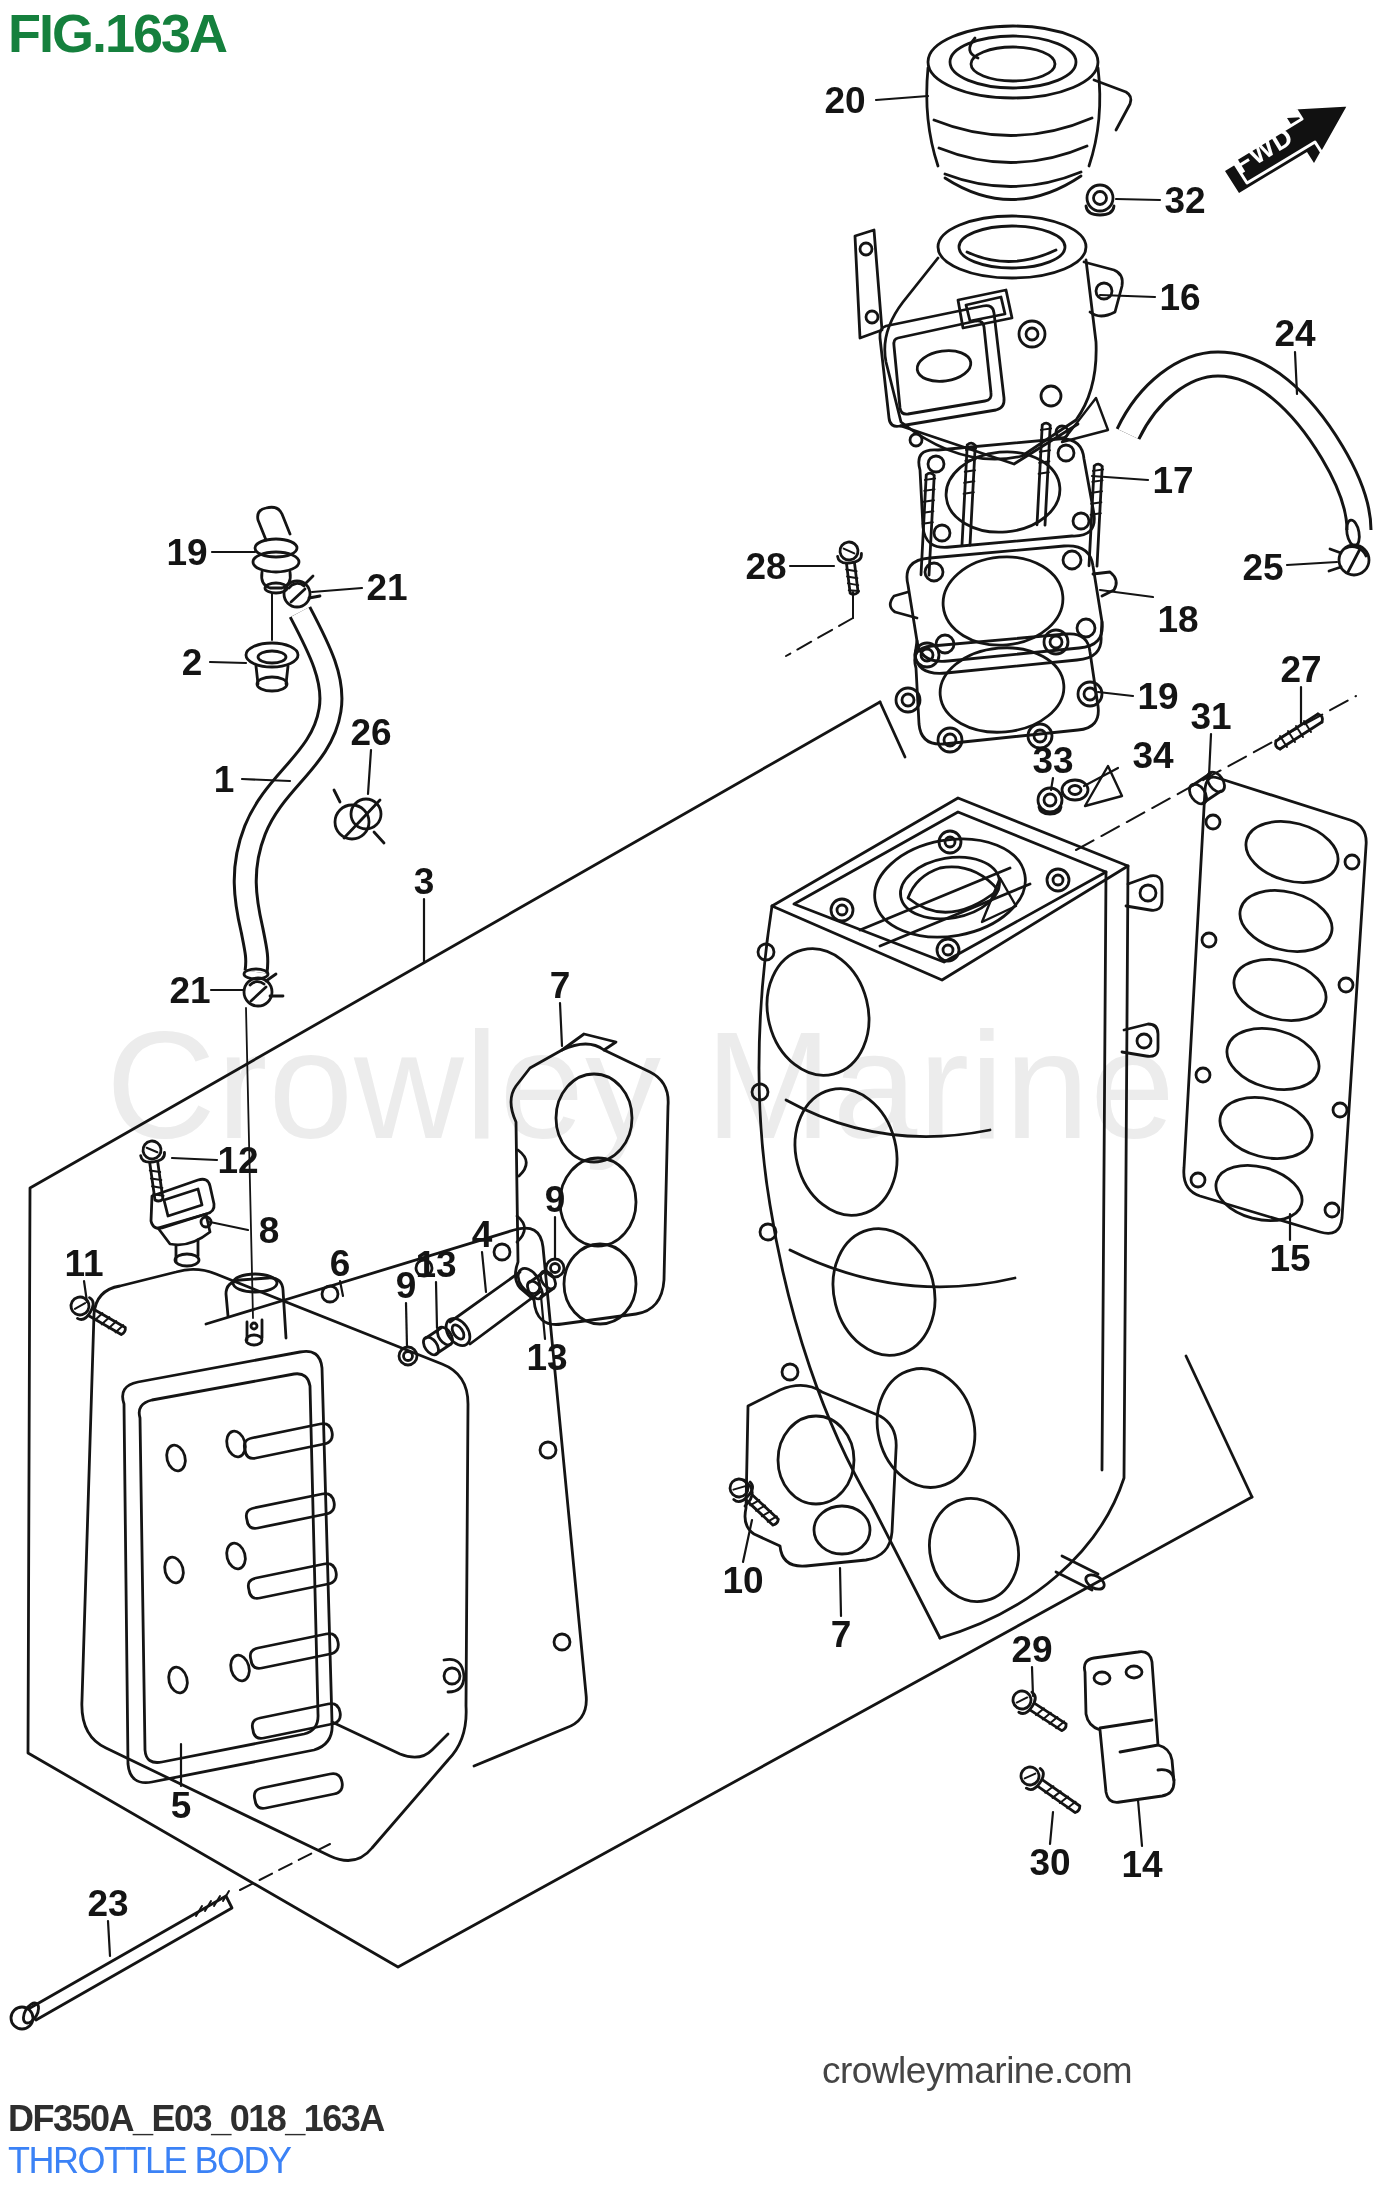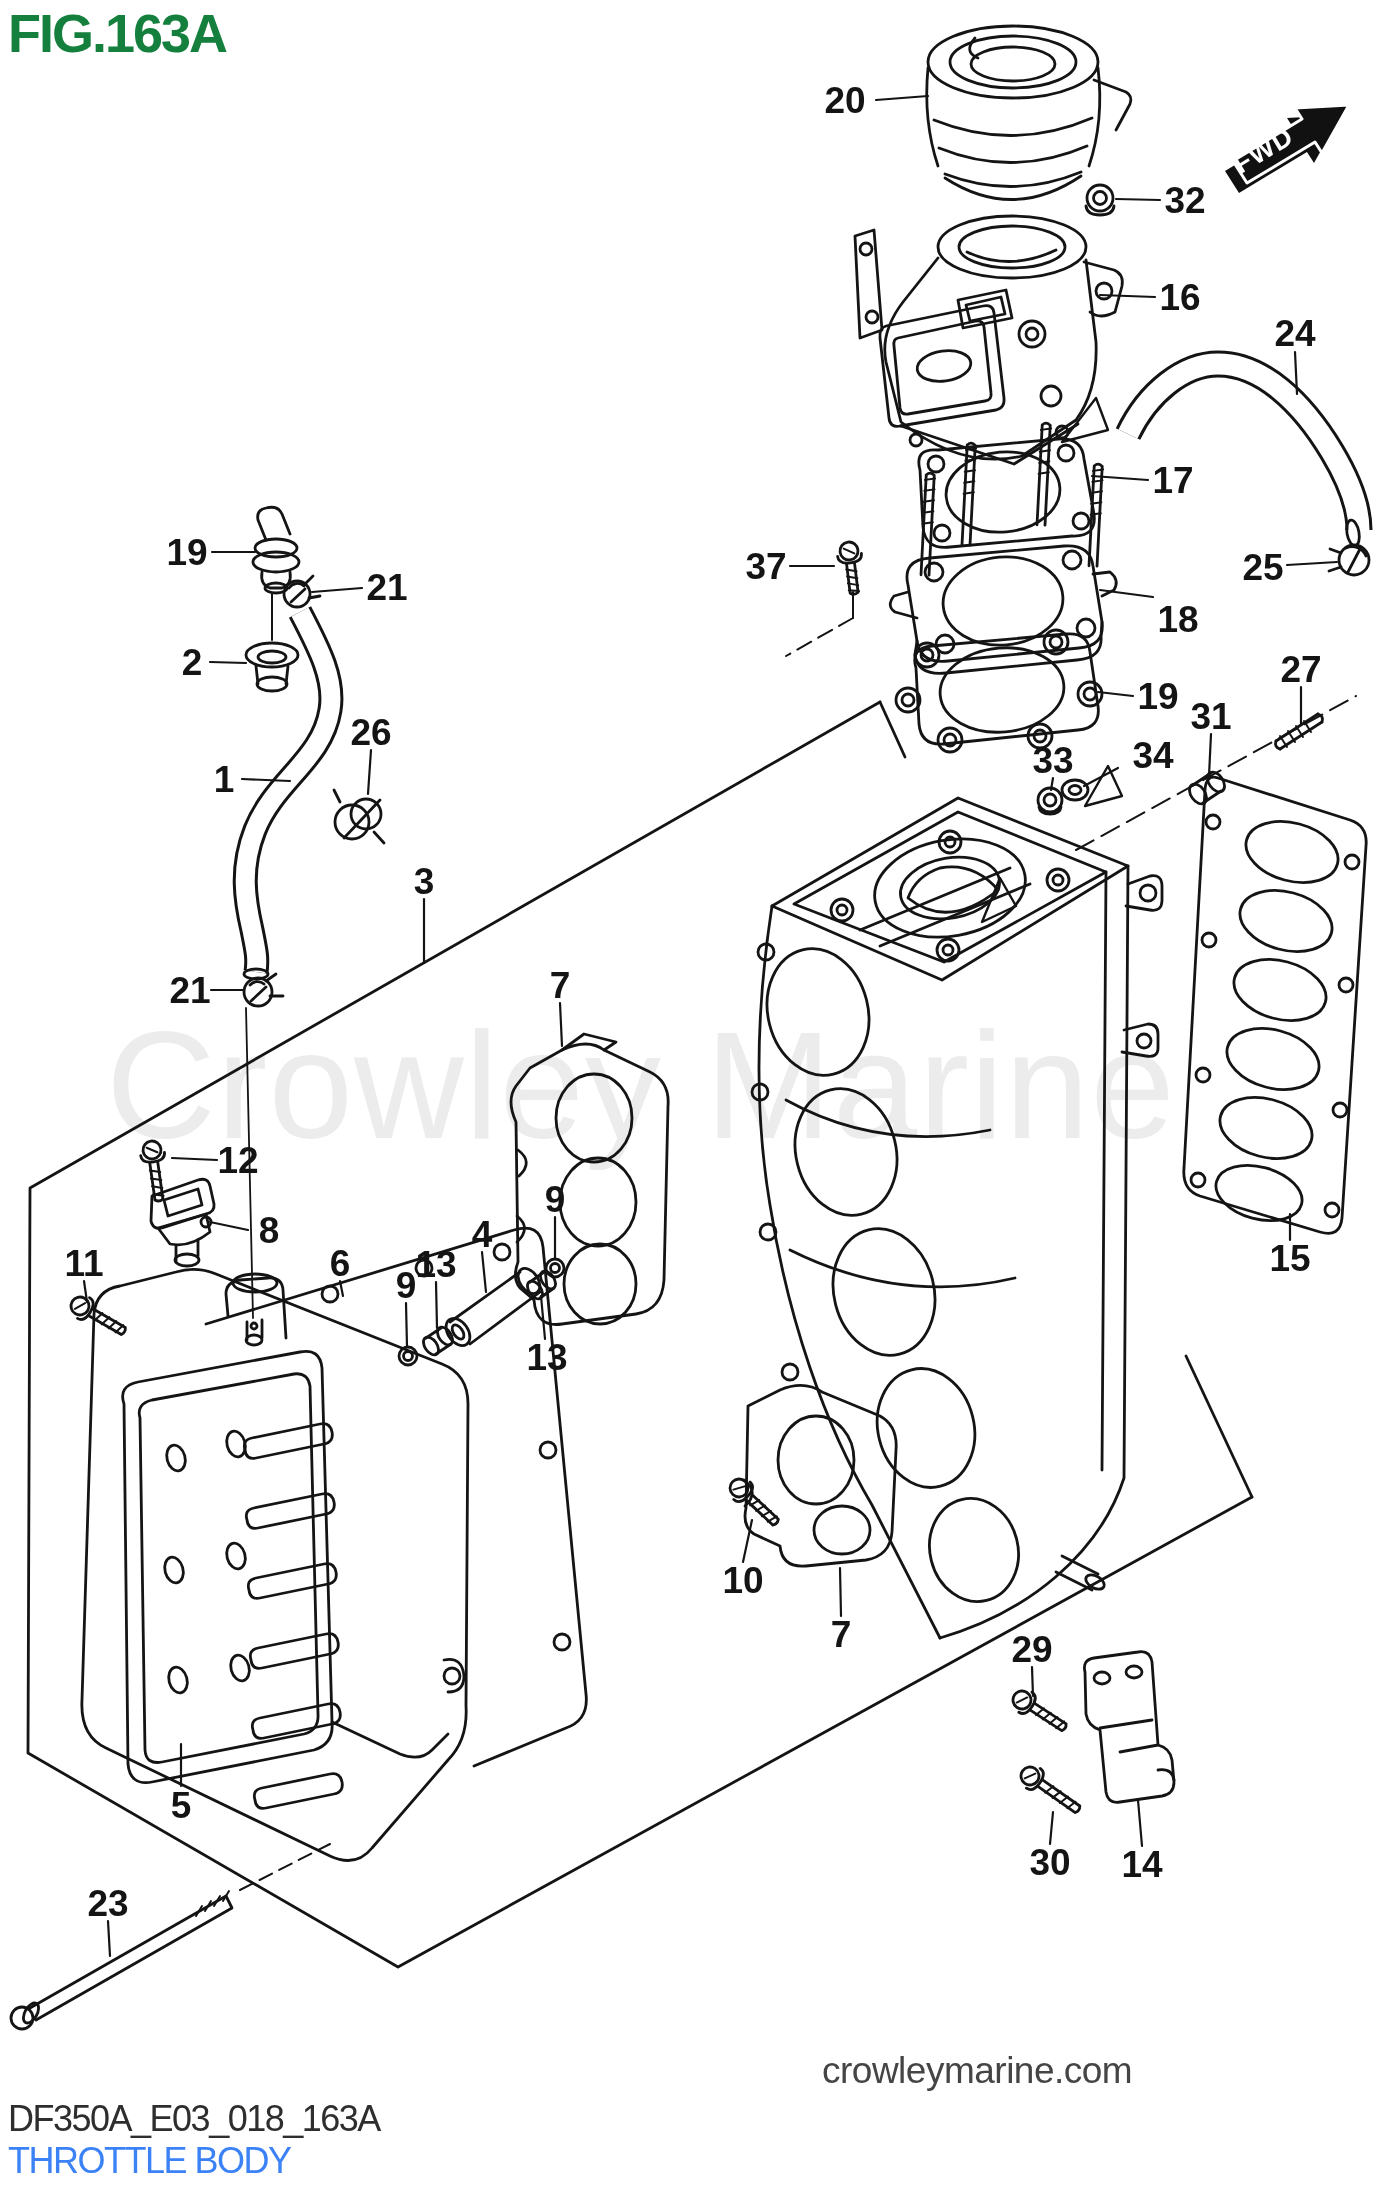--- a/index.html
+++ b/index.html
@@ -7,21 +7,21 @@
          font-family:"Liberation Sans",sans-serif;}
   .watermark{position:absolute;left:106px;top:998px;font-size:152px;font-weight:400;
              color:#ececec;white-space:nowrap;letter-spacing:1px;z-index:1;}
   .art{position:absolute;left:0;top:0;z-index:2;}
   .fig-title{position:absolute;left:8px;top:2px;font-size:54px;font-weight:700;
              letter-spacing:-2px;color:#15803d;z-index:4;}
   .labels{position:absolute;left:0;top:0;width:100%;height:100%;z-index:4;}
   .part-label{position:absolute;transform:translate(-50%,-50%);font-size:37px;font-weight:700;
               color:#141414;white-space:nowrap;line-height:1;}
   .footer-code{position:absolute;left:8px;top:2098px;font-size:36px;color:#2e2e2e;
-               letter-spacing:-1.5px;z-index:4;}
+               letter-spacing:-1.5px;z-index:4;font-weight:bold;}
   .footer-name{position:absolute;left:8px;top:2140px;font-size:36px;color:#3b82f6;
                letter-spacing:-1.5px;z-index:4;}
   .site-text{position:absolute;left:822px;top:2050px;font-size:37px;color:#454545;
              letter-spacing:-0.5px;z-index:4;}
 </style>
 </head>
 <body>
 
 <div class="stage">
 
@@ -465,21 +465,21 @@
   </svg>
 
   <div class="fig-title">FIG.163A</div>
 
   <div class="labels" id="labels">
       <div class="part-label" style="left: 845px; top: 100px;">20</div>
       <div class="part-label" style="left: 1185px; top: 200px;">32</div>
       <div class="part-label" style="left: 1180px; top: 297px;">16</div>
       <div class="part-label" style="left: 1295px; top: 333px;">24</div>
       <div class="part-label" style="left: 1173px; top: 480px;">17</div>
-      <div class="part-label" style="left: 766px; top: 566px;">37</div>
+      <div class="part-label" style="left: 766px; top: 566px;">28</div>
       <div class="part-label" style="left: 1178px; top: 619px;">18</div>
       <div class="part-label" style="left: 1263px; top: 567px;">25</div>
       <div class="part-label" style="left: 1158px; top: 696px;">19</div>
       <div class="part-label" style="left: 1053px; top: 760px;">33</div>
       <div class="part-label" style="left: 1136px; top: 755px; margin-left: 17px;">34</div>
       <div class="part-label" style="left: 1301px; top: 669px;">27</div>
       <div class="part-label" style="left: 1211px; top: 716px;">31</div>
       <div class="part-label" style="left: 1290px; top: 1258px;">15</div>
       <div class="part-label" style="left: 187px; top: 552px;">19</div>
       <div class="part-label" style="left: 387px; top: 587px;">21</div>

